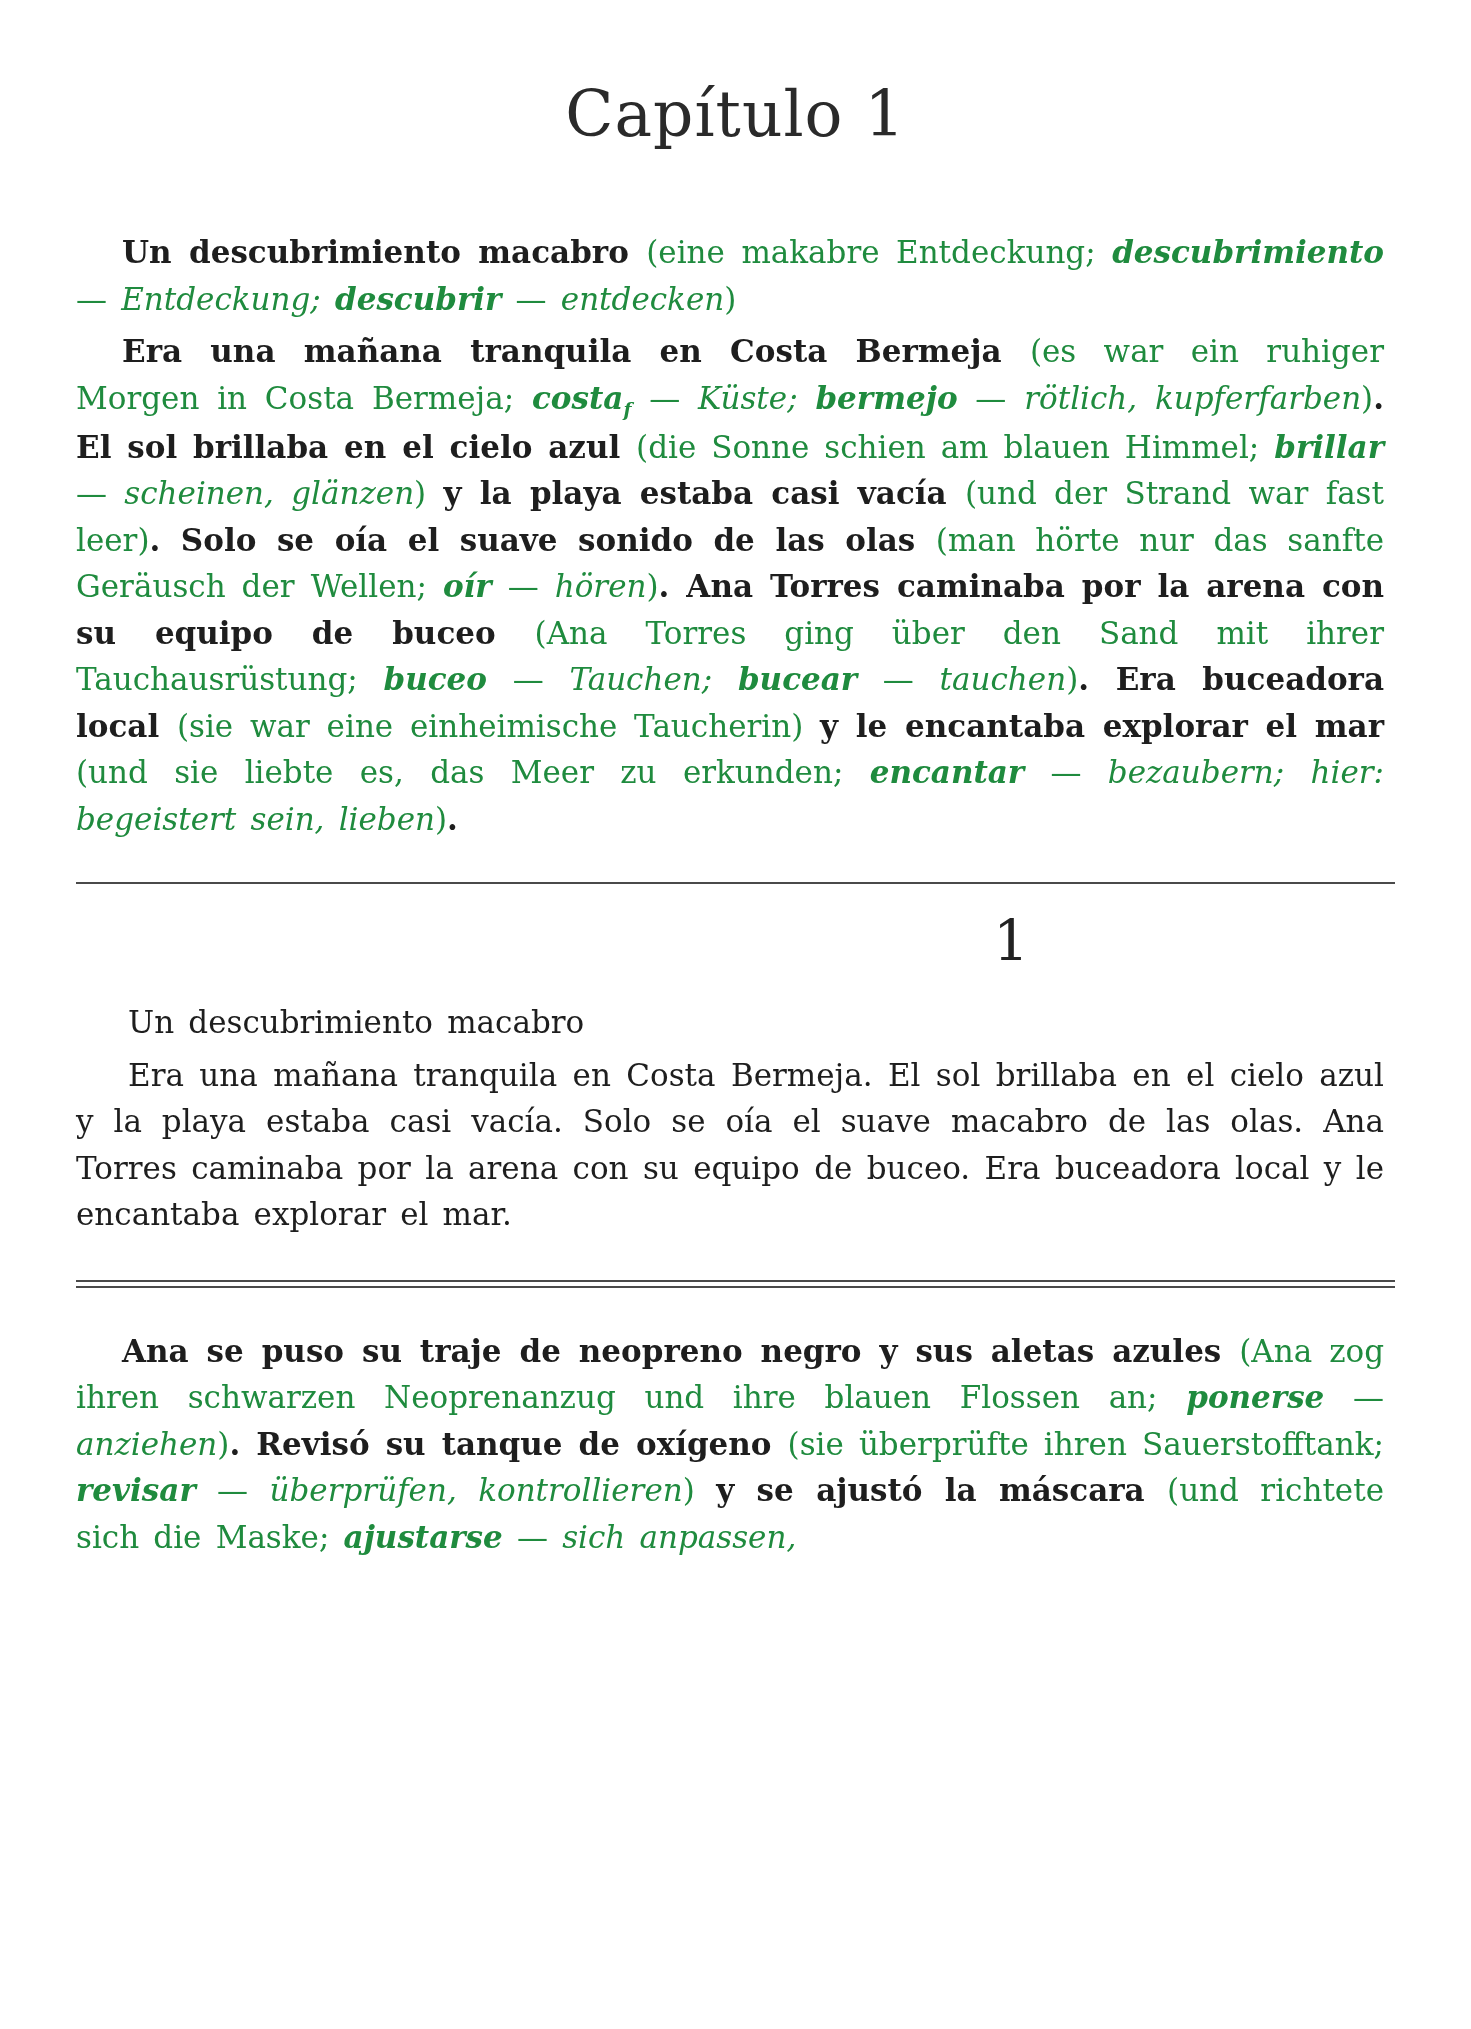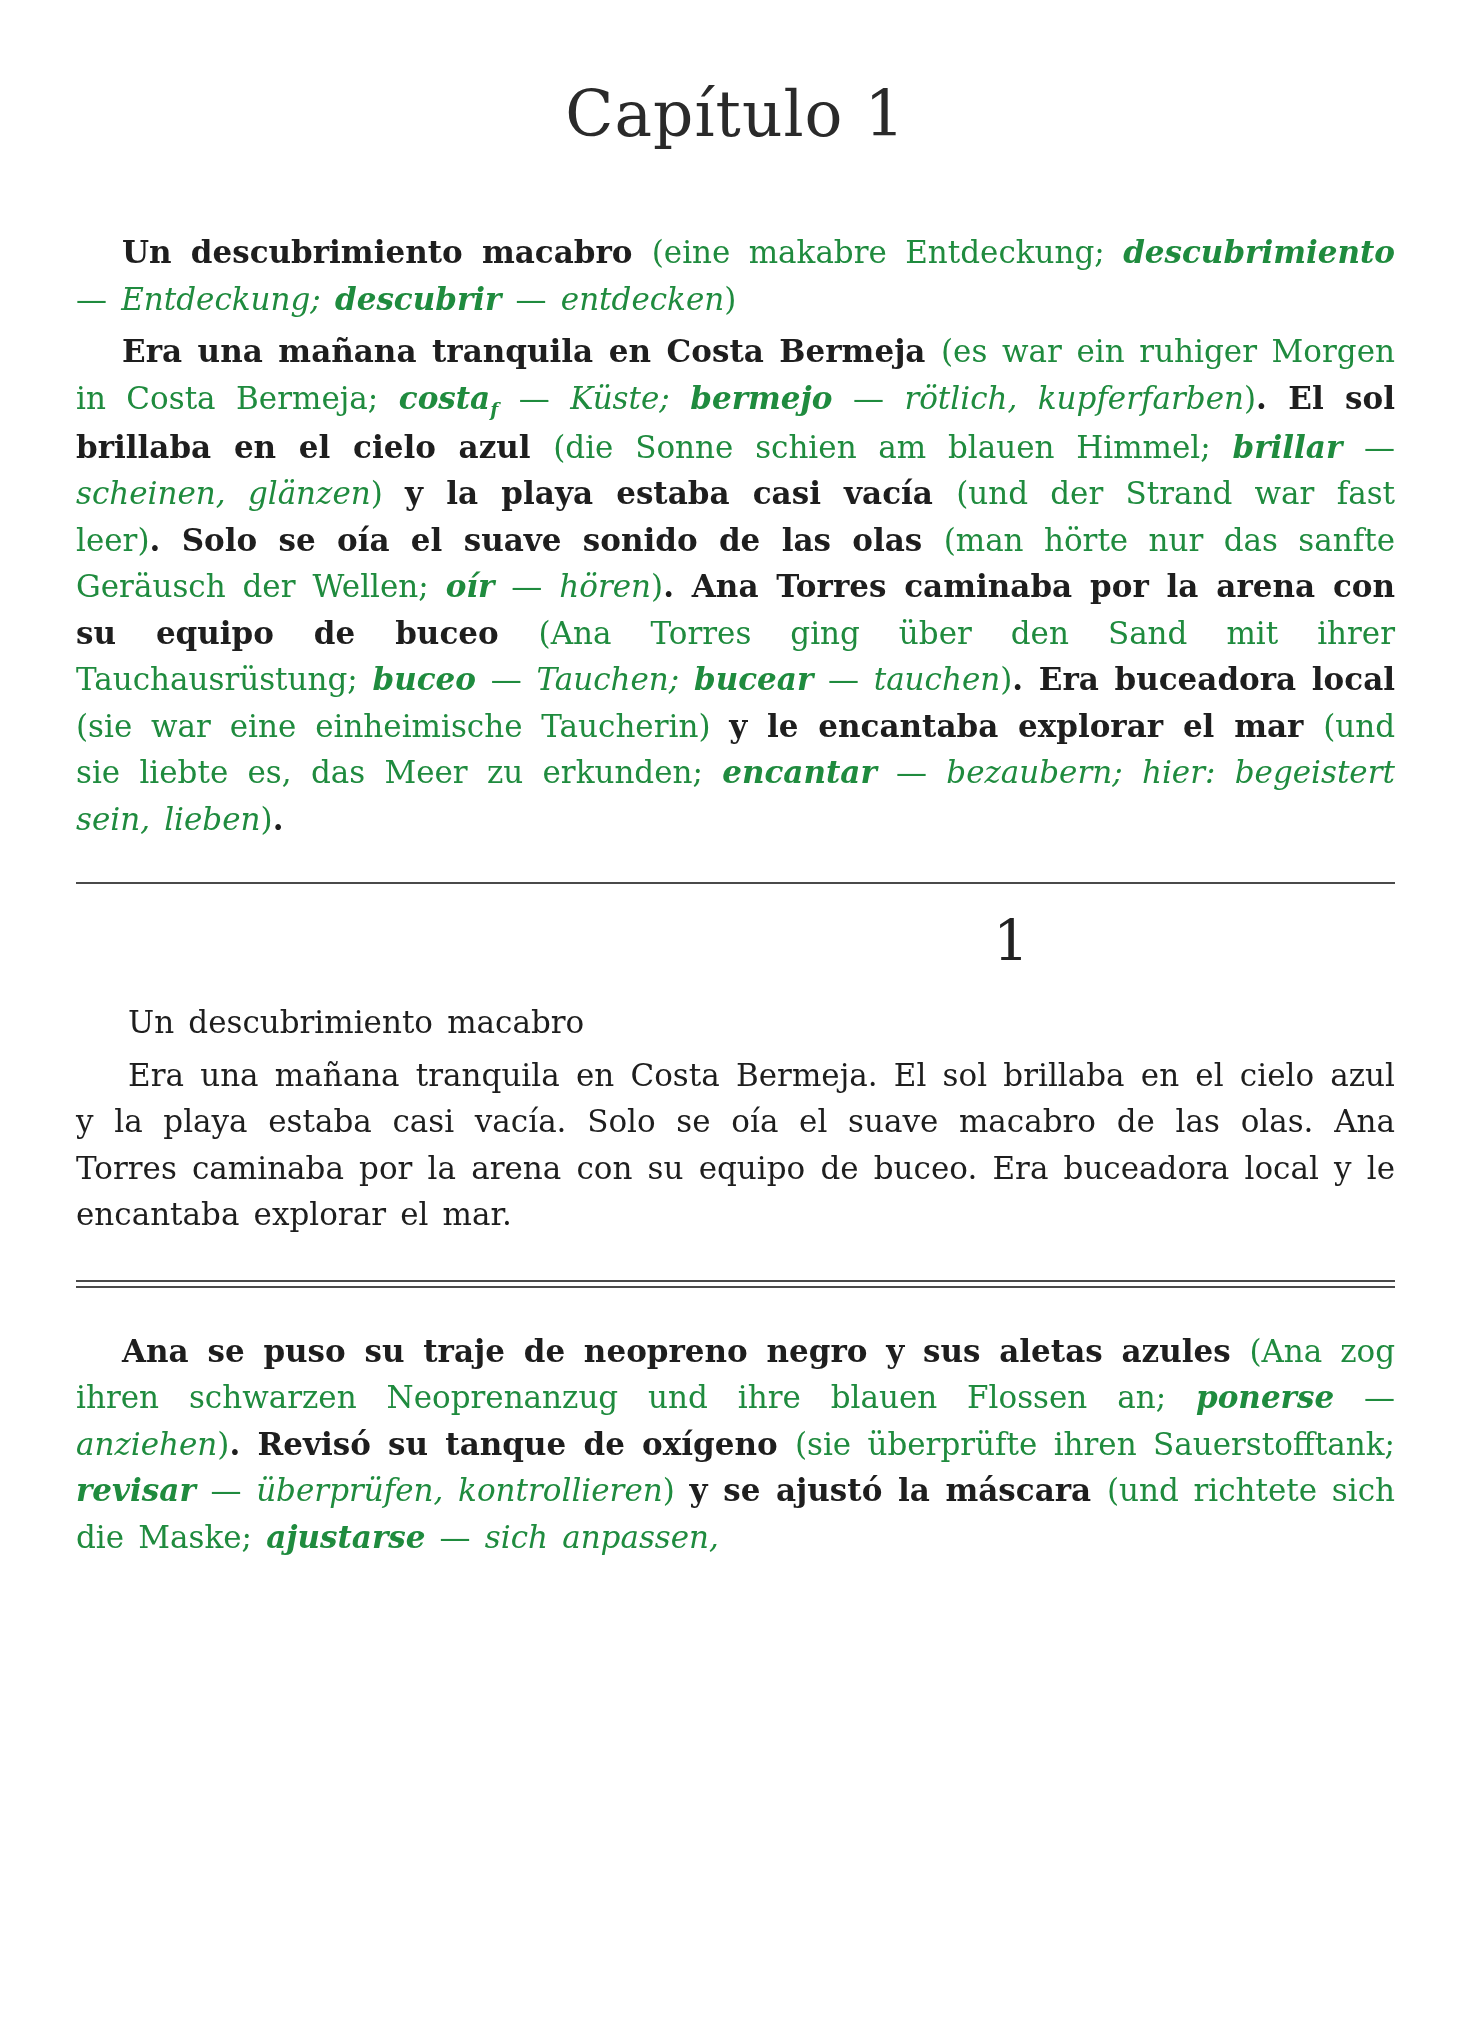--- a/index.html
+++ b/index.html
@@ -23,21 +23,21 @@
     color: #2a2a2a;
     margin: 26px 0 78px 0;
     letter-spacing: 1px;
   }
   .para {
     font-size: 31px;
     line-height: 1.5;
     text-align: justify;
     text-indent: 46px;
     word-spacing: 0.14em;
-    margin: 0 0 6px 0;
+    margin: 0 11px 6px 0;
     color: var(--text, #1e1e1e);
   }
   .seg-es  { font-weight: 700; color: var(--text, #1e1e1e); }
   .seg-de  { color: var(--translation-green, #1f8b3e); }
   .seg-gloss {
     color: var(--translation-green, #1f8b3e);
     font-weight: 700;
     font-style: italic;
   }
   .seg-dei {

